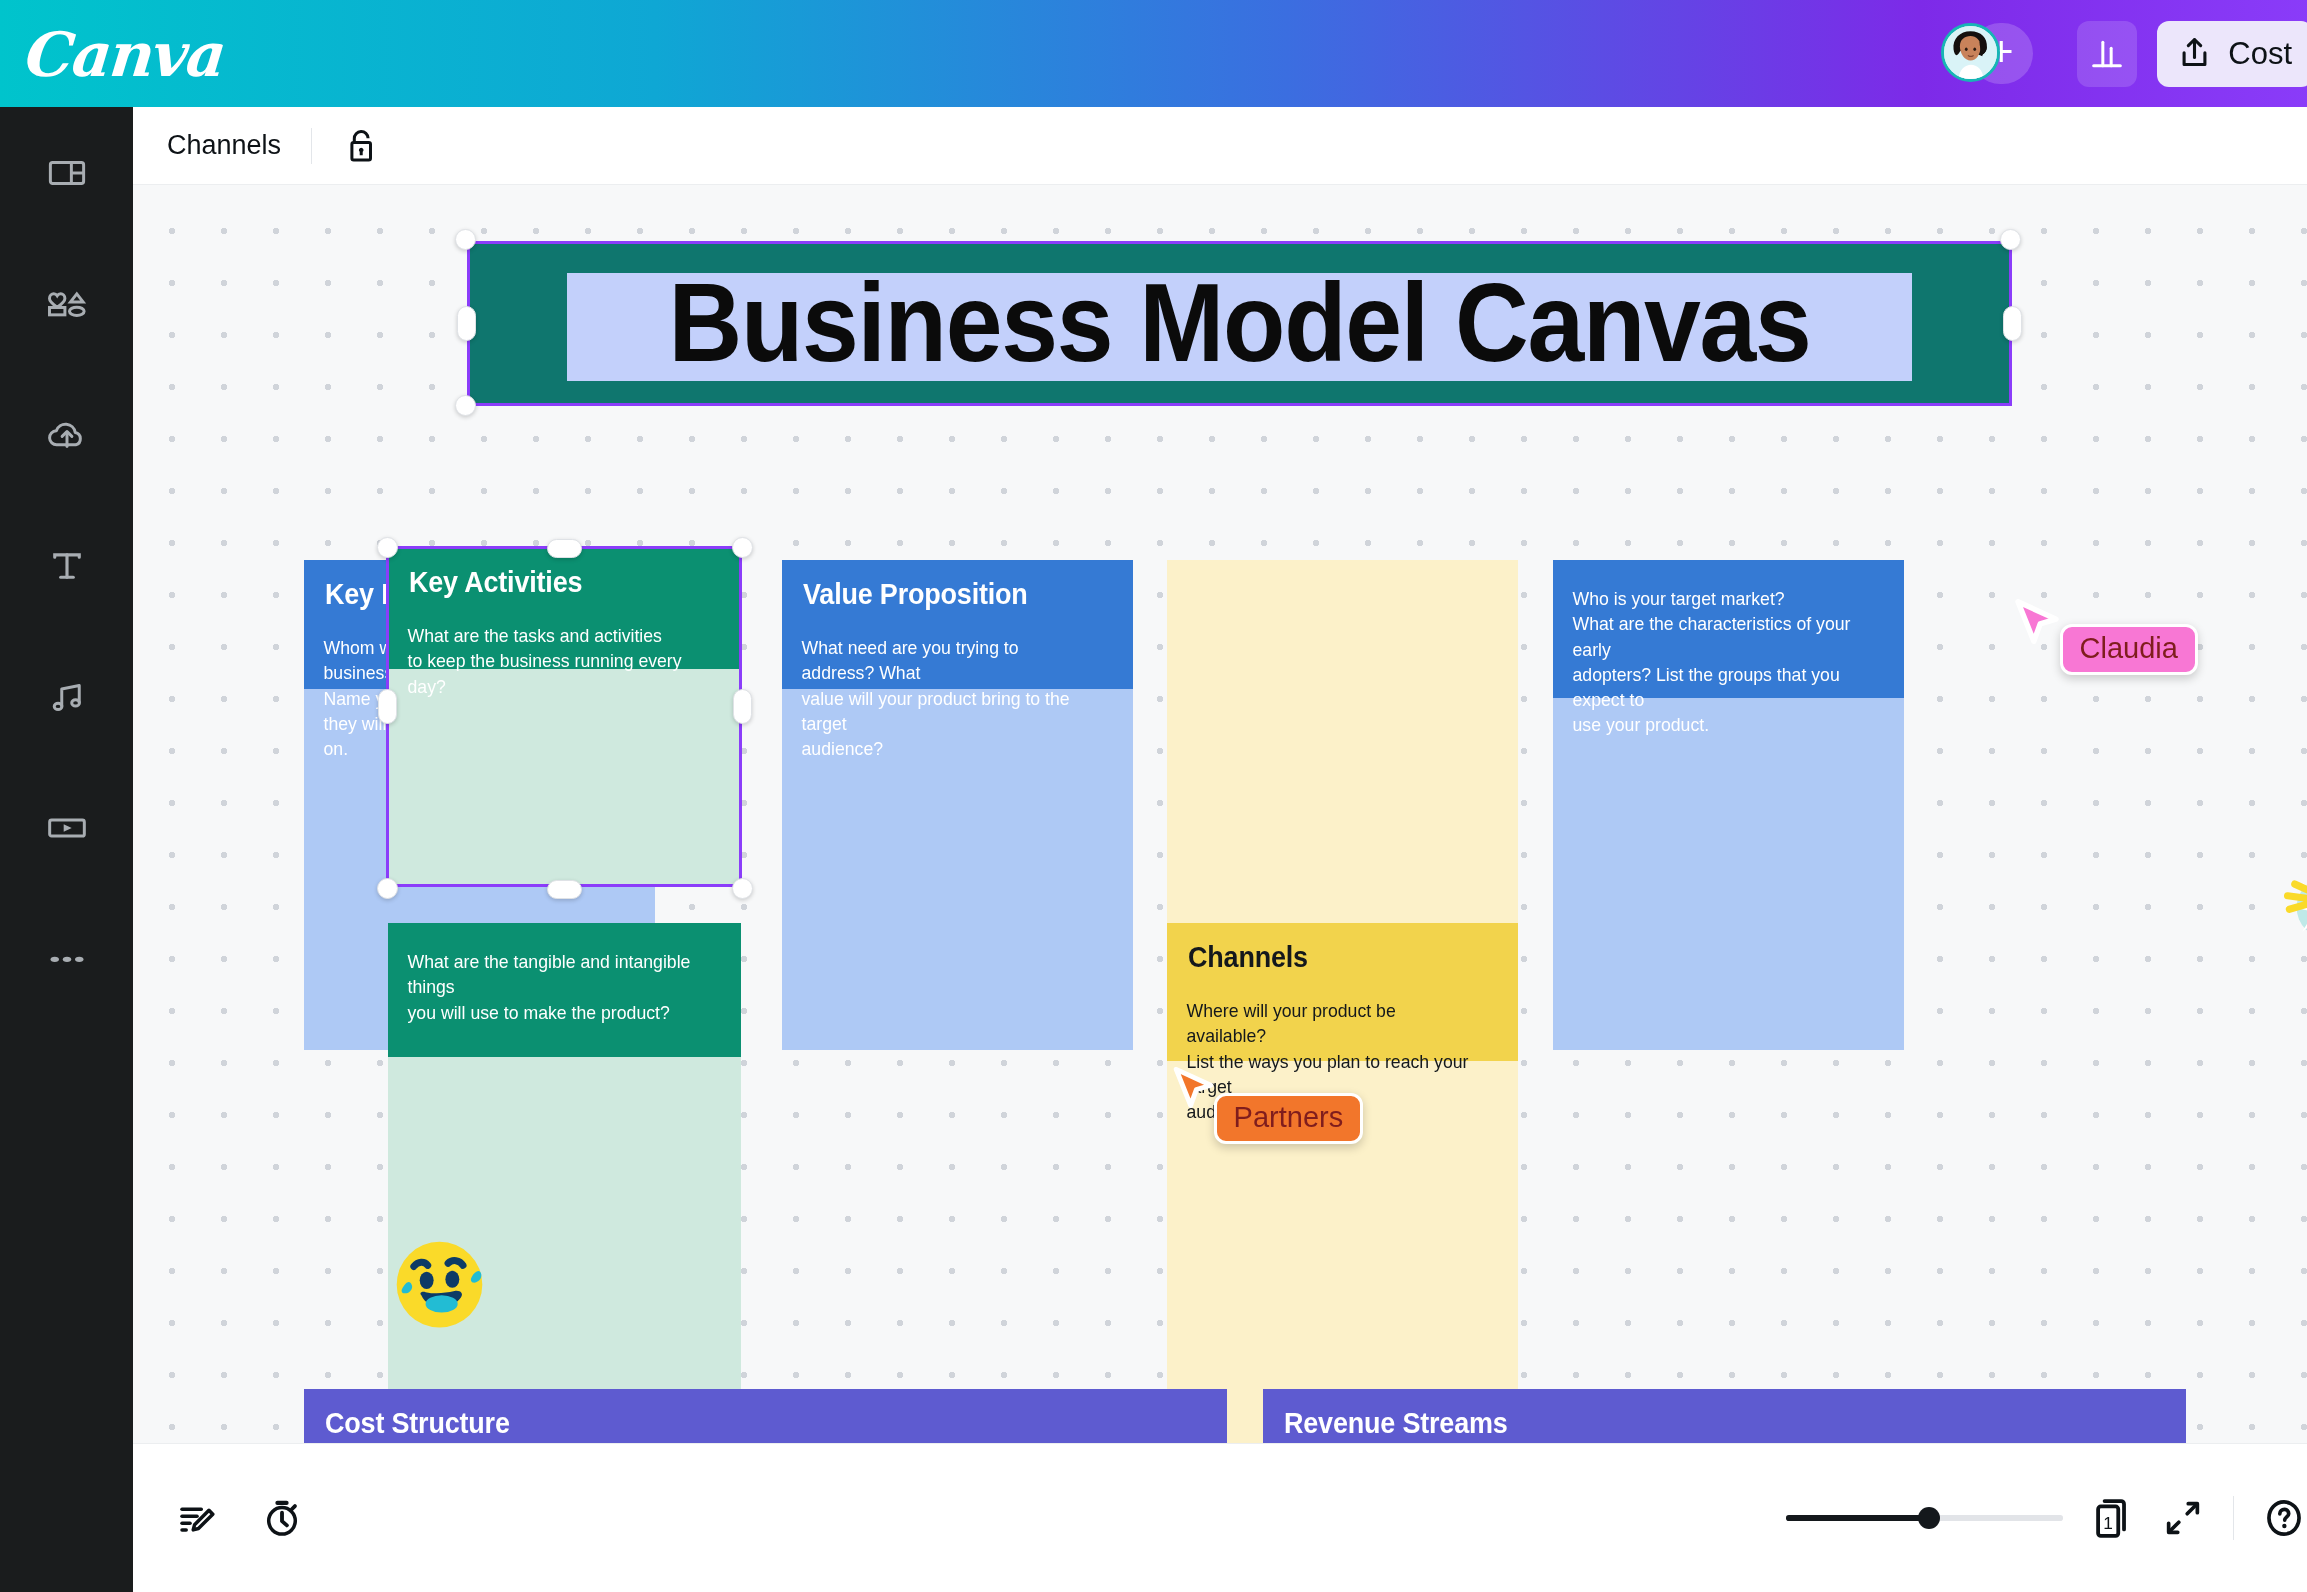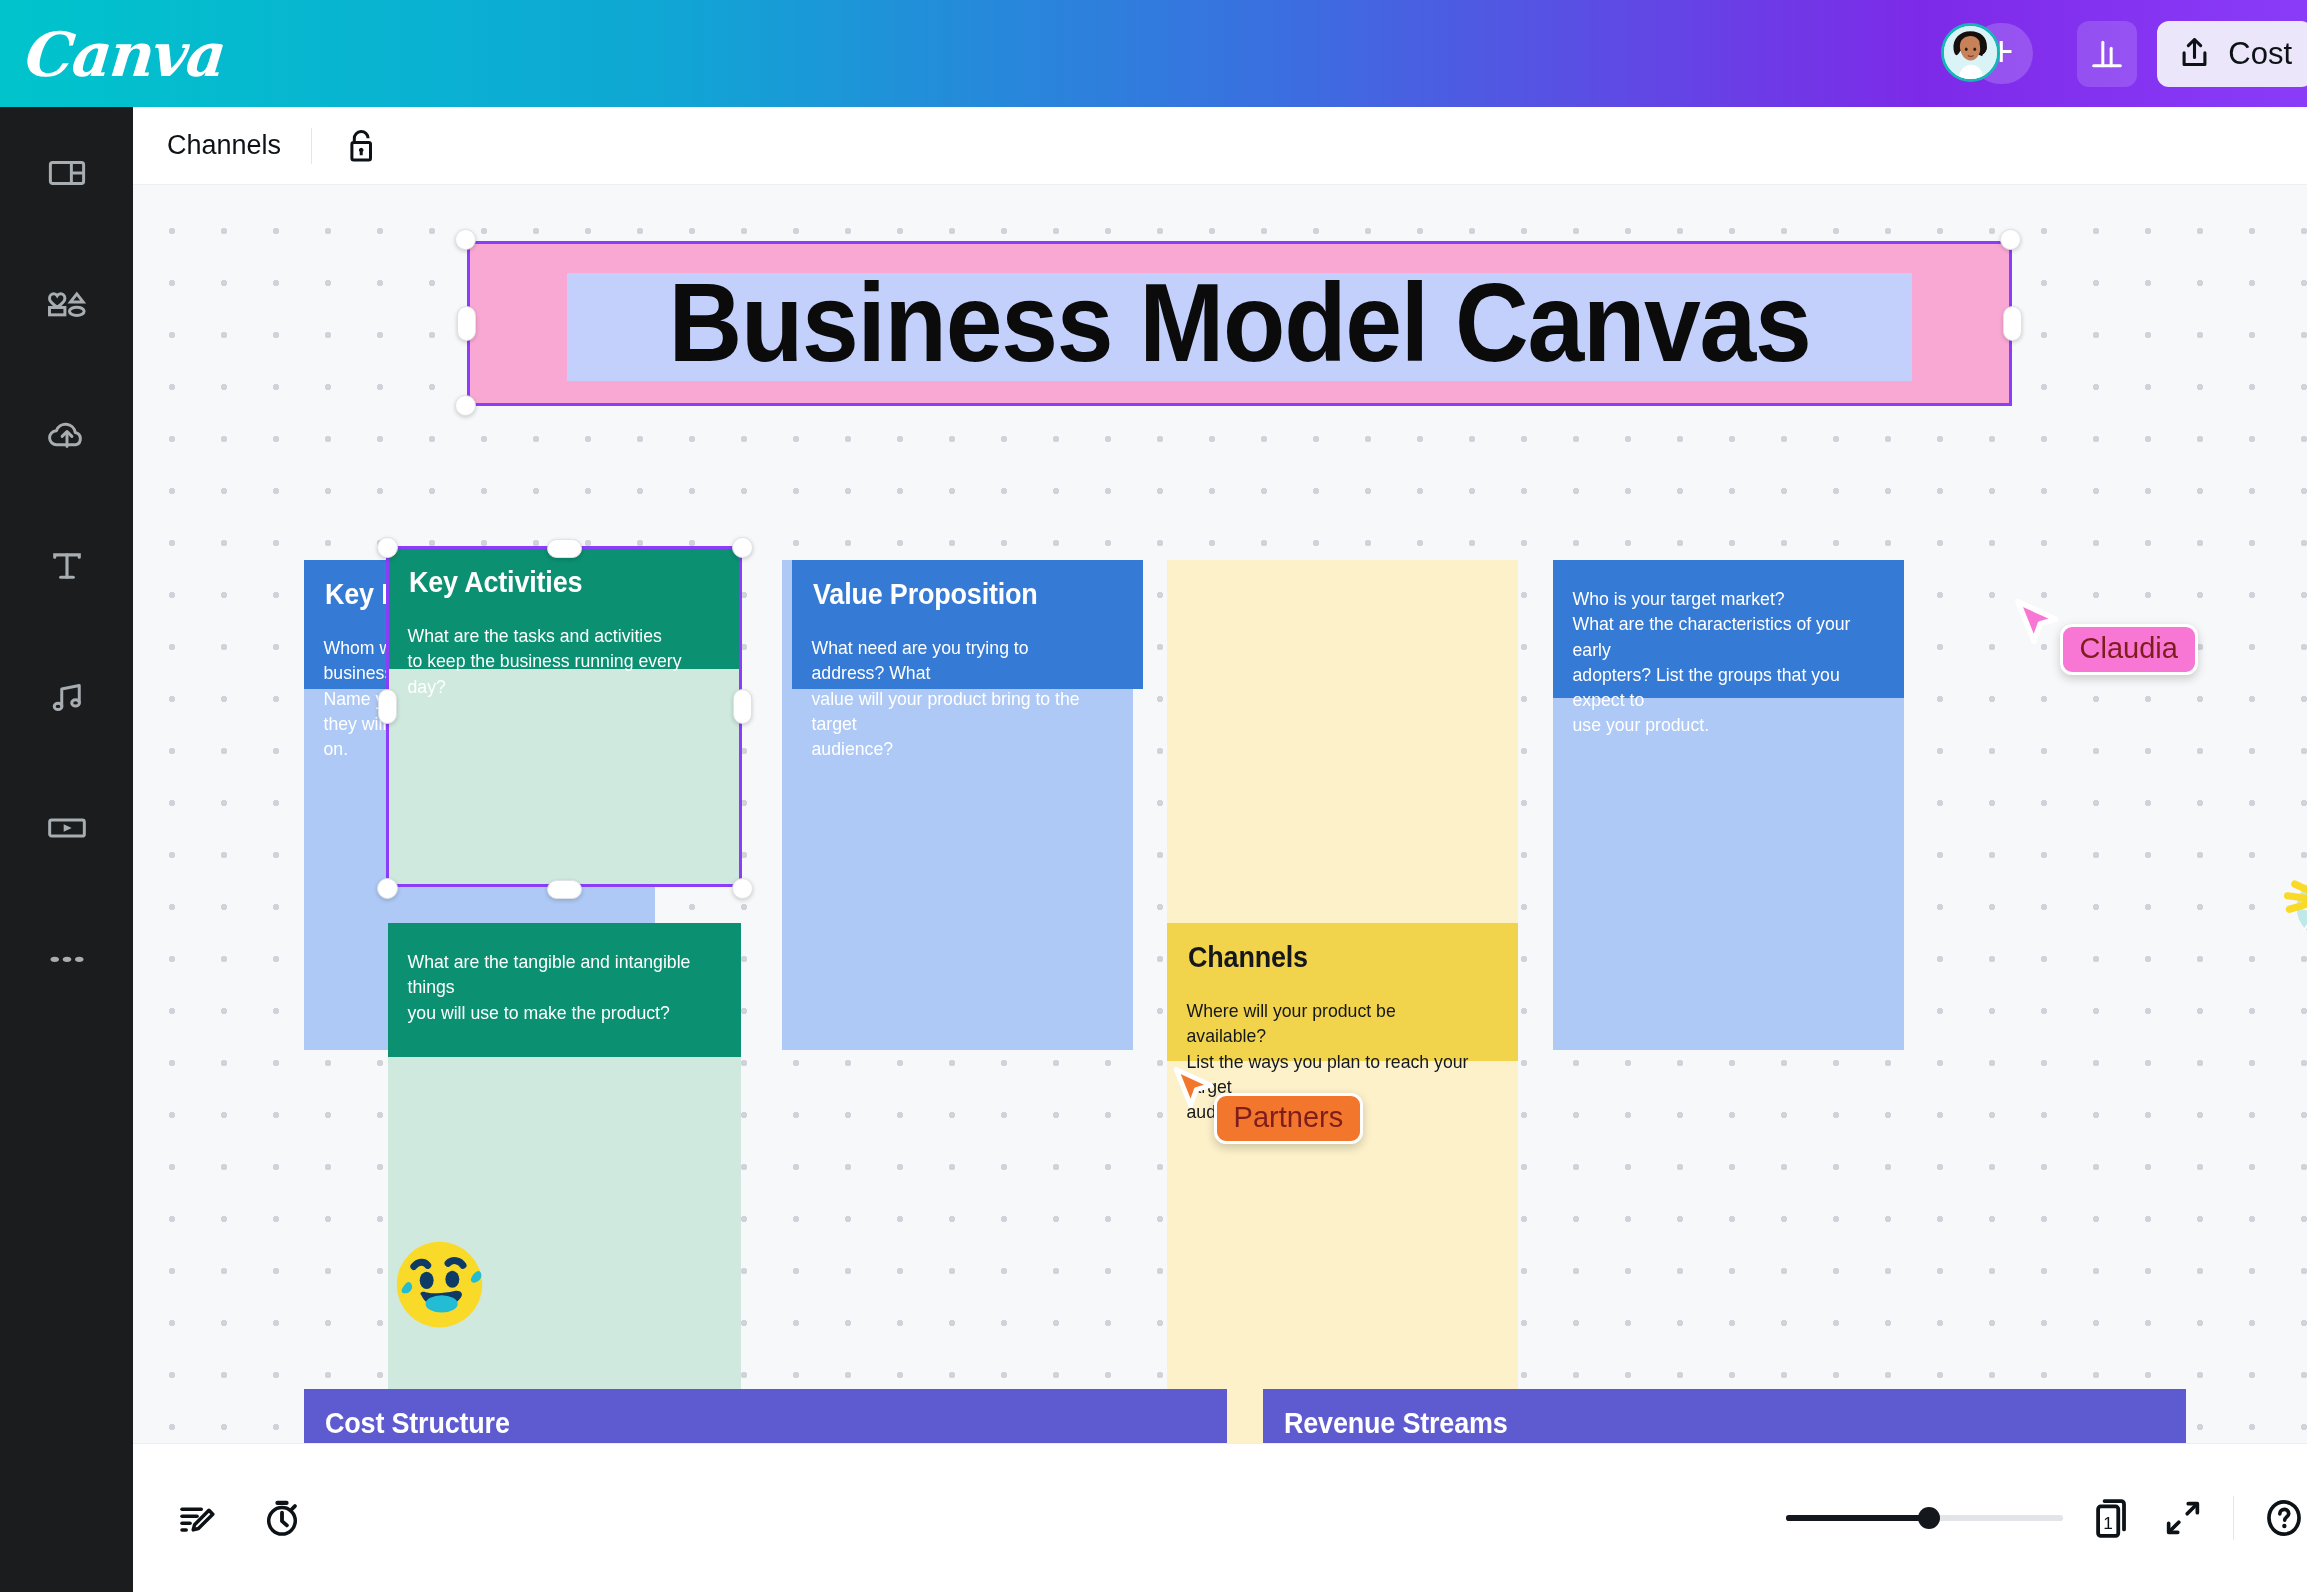--- a/index.html
+++ b/index.html
@@ -85,21 +85,21 @@
     position: absolute; inset: 0;
     background-image: radial-gradient(#c9ced4 3.2px, transparent 3.5px);
     background-size: 52px 52px;
     background-position: 13px 20px;
     opacity: .85;
   }
 
   
   .title-block {
     position: absolute; left: 334px; top: 56px; width: 1545px; height: 165px;
-    background: #f9a8d4;
+    background: #0f766e;
     border: 3.2px solid #8b3dfa;
   }
   .title-highlight {
     position: absolute; left: 97px; top: 29px; right: 97px; height: 108px;
     background: #c3d0fb;
   }
   .title-text {
     position: absolute; left: 0; right: 0; top: 21px;
     text-align: center;
     font-family: "Liberation Sans", sans-serif;
@@ -360,21 +360,21 @@
   <div class="h-dot" style="left:599px; top:352px;"></div>
   <div class="h-dot" style="left:244px;  top:693px;"></div>
   <div class="h-dot" style="left:599px; top:693px;"></div>
   <div class="h-oval" style="left:245px;  top:504px;"></div>
   <div class="h-oval" style="left:600px; top:504px;"></div>
   <div class="h-oval-h" style="left:414px; top:354px;"></div>
   <div class="h-oval-h" style="left:414px; top:695px;"></div>
 
   <div class="card" style="left:649px; top:375px; width:351px; height:490px;">
     <div class="c-blue-body-bg" style="position:absolute; inset:0;"></div>
-    <div class="c-blue-head" style="position:absolute; left:10px; top:0; width:100%; height:129px;">
+    <div class="c-blue-head" style="position:absolute; left:0; top:0; width:100%; height:129px;">
       <div class="card-head">
         <div class="card-title">Value Proposition</div>
       </div>
       <div class="card-body">What need are you trying to address? What
 value will your product bring to the target
 audience?</div>
     </div>
   </div>
 
   <div class="card" style="left:1034px; top:375px; width:351px; height:512px;">

